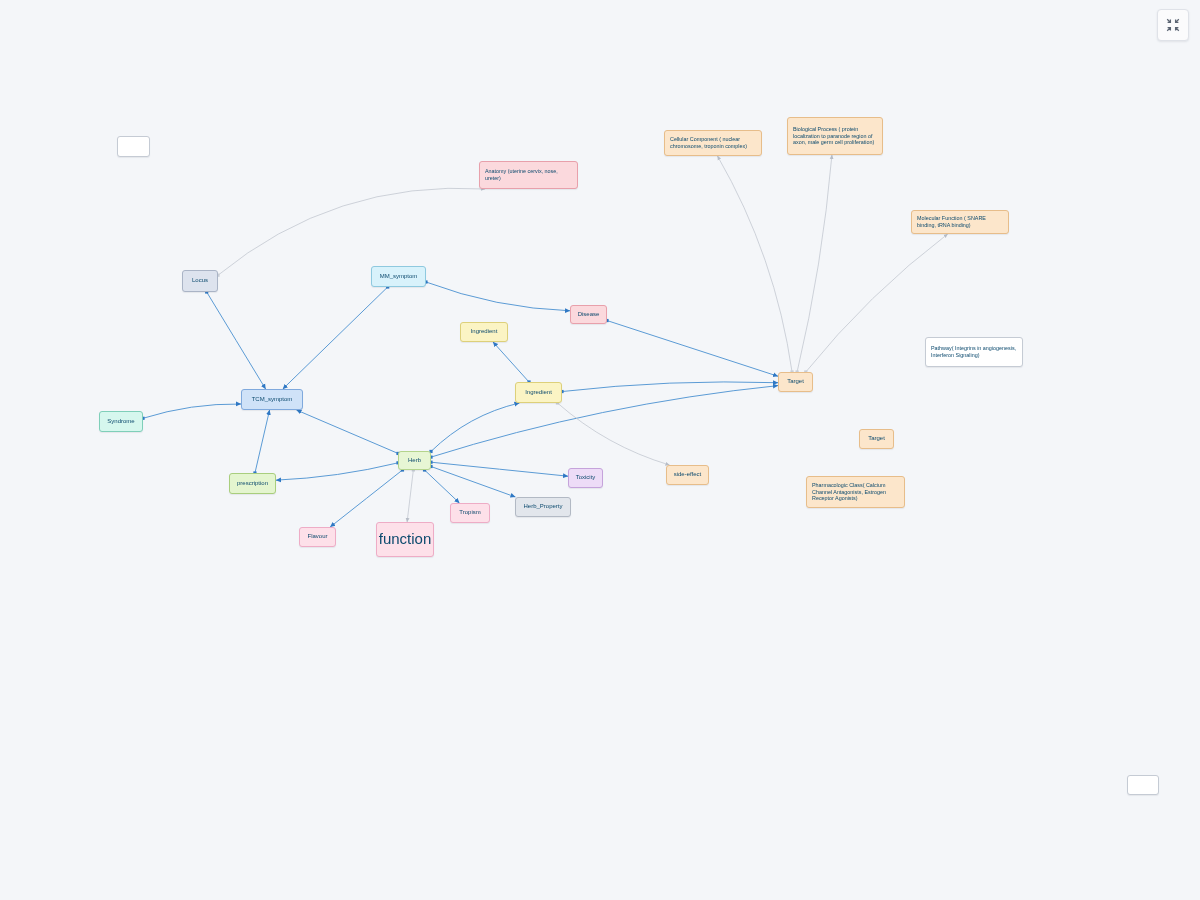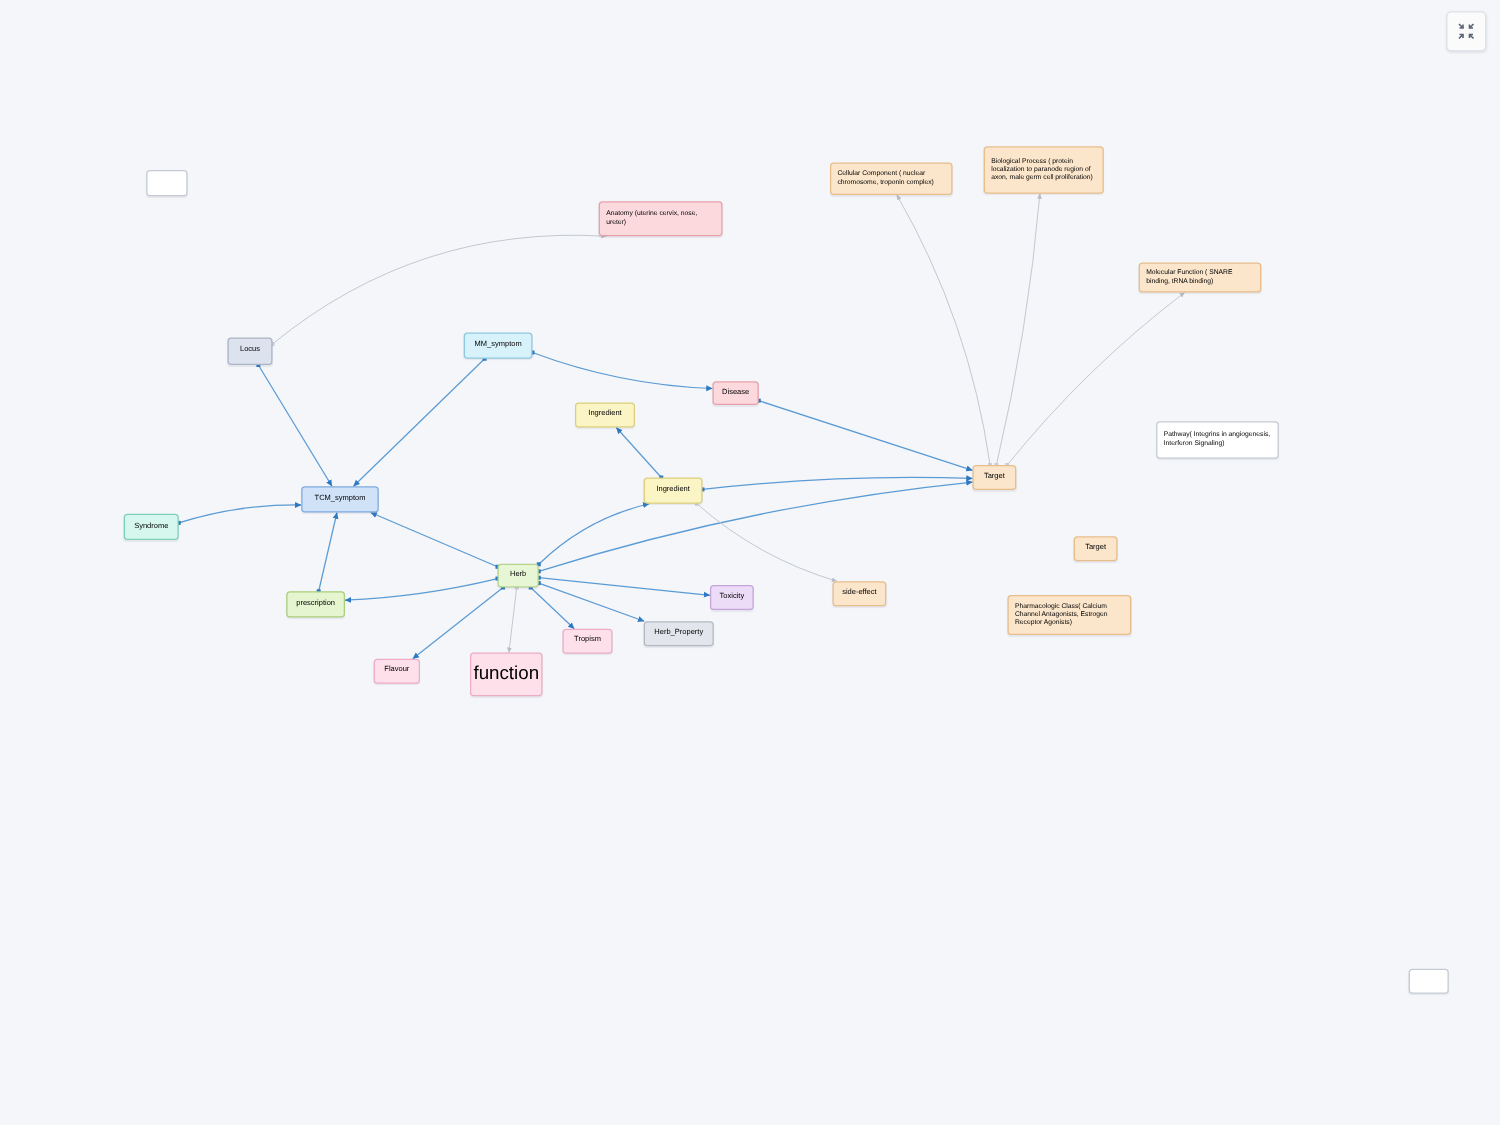--- a/index.html
+++ b/index.html
@@ -25,21 +25,21 @@
   }
   .node {
     position: absolute;
     box-sizing: border-box;
     border-radius: 3px;
     border: 1px solid #bfc6d0;
     display: flex;
     align-items: center;
     justify-content: center;
     text-align: center;
-    color: #000000;
+    color: #0c4a6e;
     line-height: 1.25;
     padding: 3px 5px;
     overflow: hidden;
     box-shadow: 0 1px 1px rgba(90,100,120,0.10);
   }
   .node.small   { font-size: 6px; }
   .node.wide    { font-size: 5.4px; text-align: left; justify-content: flex-start; }
   .node.bigtext { font-size: 15px; }
 
   

